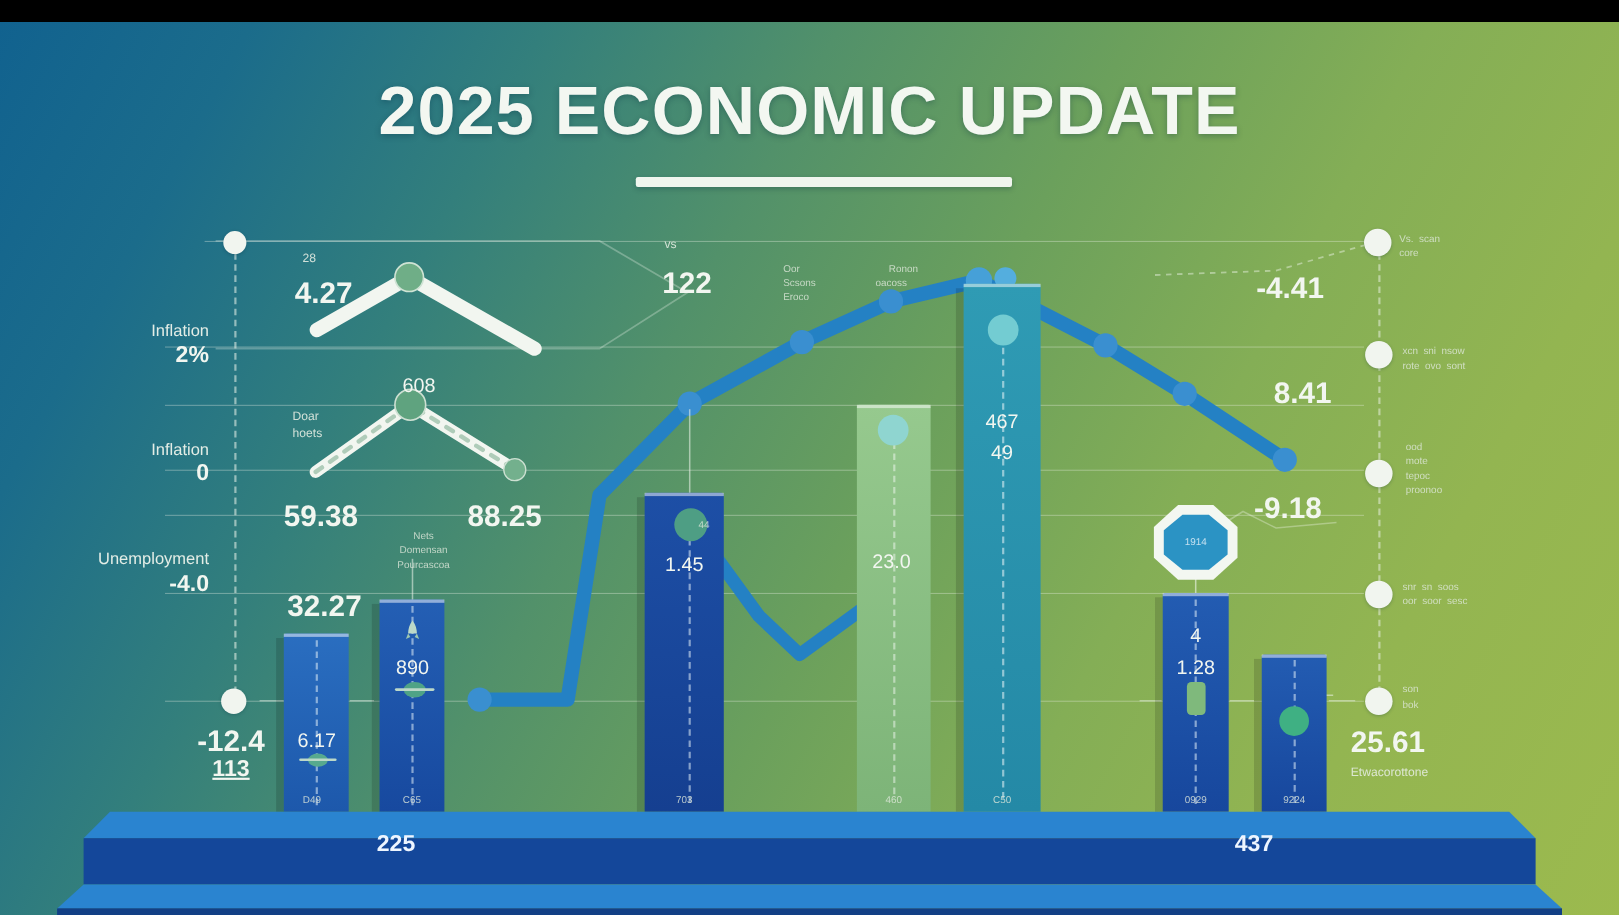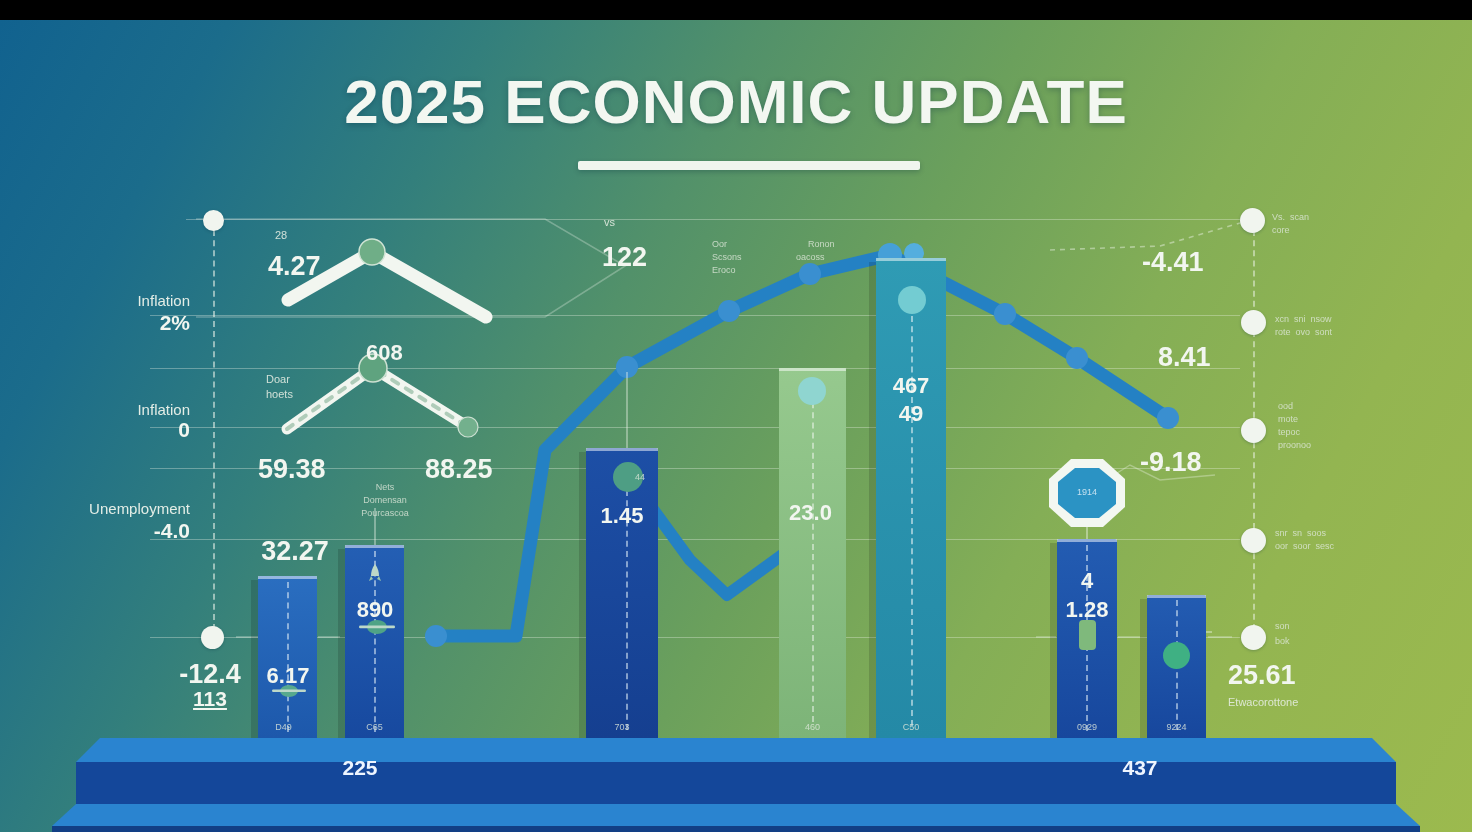--- a/index.html
+++ b/index.html
@@ -32,21 +32,21 @@
     box-shadow:0 2px 5px rgba(0,40,60,.25);
   }
 
   
   .t{position:absolute;color:#f2f6f0;white-space:pre;line-height:1.18;}
   .lbl{font-size:15px;color:#eef4ec;opacity:.95;}
   .sm{font-size:11px;color:#e7eee4;opacity:.88;}
   .xs{font-size:9px;color:#dfe8db;opacity:.8;}
   .big{font-size:27px;font-weight:bold;}
   .mid{font-size:21px;font-weight:bold;}
-  .bar-v{font-size:22px;font-weight:bold;}
+  .bar-v{font-size:18px;font-weight:normal;}
   .rt{text-align:right;}
   .ct{text-align:center;}
 
   
   .grid{position:absolute;height:1px;background:rgba(236,244,232,.34);}
   .vdash{position:absolute;width:0;border-left:2px dashed rgba(240,246,236,.55);}
   .vdash-b{position:absolute;width:0;border-left:2px dashed rgba(226,238,248,.55);}
 
   
   .adot{position:absolute;border-radius:50%;background:#f1f5ef;

